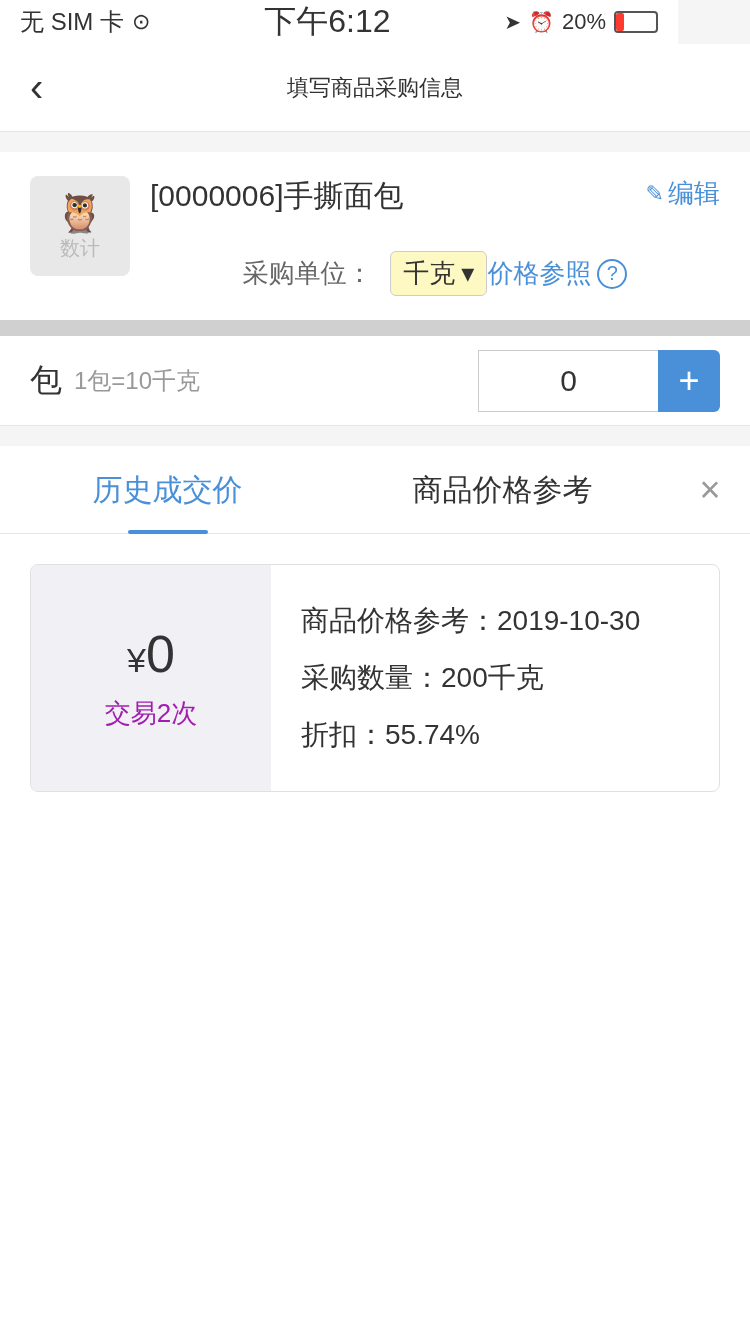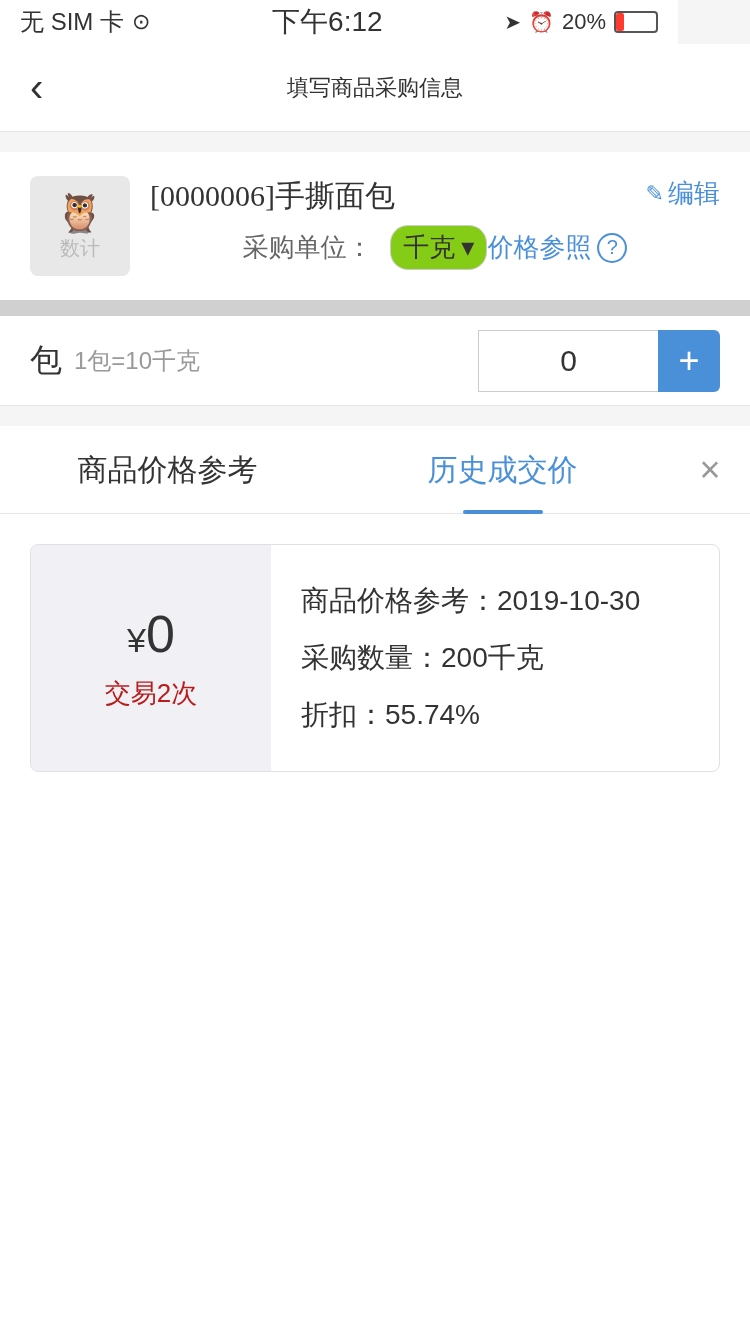--- a/index.html
+++ b/index.html
@@ -28,21 +28,21 @@
     .status-left {
       display: flex;
       align-items: center;
       gap: 8px;
       font-size: 24px;
     }
     .wifi-icon {
       font-size: 22px;
     }
     .status-center {
-      font-size: 28px;
+      font-size: 32px;
       font-weight: 500;
     }
     .status-right {
       display: flex;
       align-items: center;
       gap: 8px;
       font-size: 22px;
     }
     .battery-container {
       display: flex;
@@ -132,22 +132,21 @@
       font-size: 38px;
       color: #999;
     }
     .product-info {
       flex: 1;
     }
     .product-header {
       display: flex;
       justify-content: space-between;
       align-items: flex-start;
-      margin-bottom: 8px;
-      font-family: Liberation Serif, serif;
+      margin-bottom: 34px;
     }
     .product-name {
       font-size: 30px;
       font-weight: 500;
       color: #333;
     }
     .edit-link {
       font-size: 26px;
       color: #4a90d9;
       display: flex;
@@ -159,25 +158,25 @@
       display: flex;
       align-items: center;
       justify-content: center;
     }
     .unit-label {
       font-size: 26px;
       color: #666;
     }
     .unit-select {
       border: 1px solid #ccc;
-      border-radius: 18px;
+      border-radius: 6px;
       padding: 4px 12px;
       font-size: 26px;
       color: #333;
-      background: #84cc16;
+      background: #fef9c3;
       display: inline-flex;
       align-items: center;
       gap: 6px;
       margin-left: 10px;
     }
     .price-ref {
       font-size: 26px;
       color: #4a90d9;
       display: flex;
       align-items: center;
@@ -330,21 +329,21 @@
       font-size: 52px;
       font-weight: 500;
       color: #333;
     }
     .price-yuan {
       font-size: 34px;
       font-weight: 400;
     }
     .trade-count {
       font-size: 26px;
-      color: #b91c1c;
+      color: #a21caf;
       margin-top: 12px;
     }
     .price-right {
       flex: 1;
       padding: 36px 30px;
       display: flex;
       flex-direction: column;
       gap: 18px;
     }
     .price-detail-row {
@@ -427,26 +426,26 @@
   <div class="quantity-controls">
     <div class="quantity-input">
       <span>0</span>
     </div>
     <div class="quantity-plus">+</div>
   </div>
 </div>
 
 <div class="tab-container">
   <div class="tab-header">
-    <div class="tab-item inactive">
-      <span>商品价格参考</span>
-    </div>
     <div class="tab-item active">
       <span>历史成交价</span>
       <div class="tab-underline"></div>
+    </div>
+    <div class="tab-item inactive">
+      <span>商品价格参考</span>
     </div>
     <div class="tab-close">×</div>
   </div>
 
   <div class="tab-content">
     <div class="price-card">
       <div class="price-left">
         <div class="price-amount">
           <span class="price-yuan">¥</span><span>0</span>
         </div>

